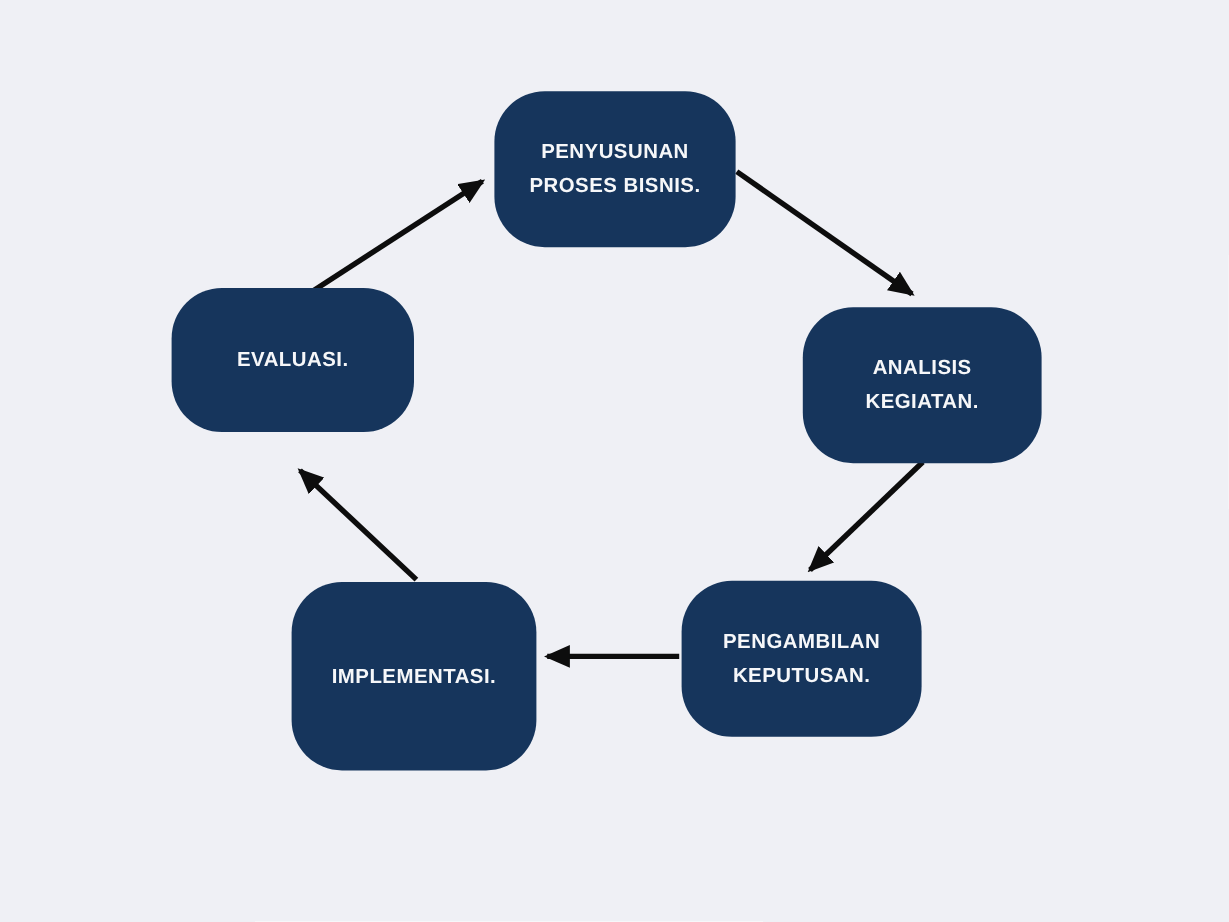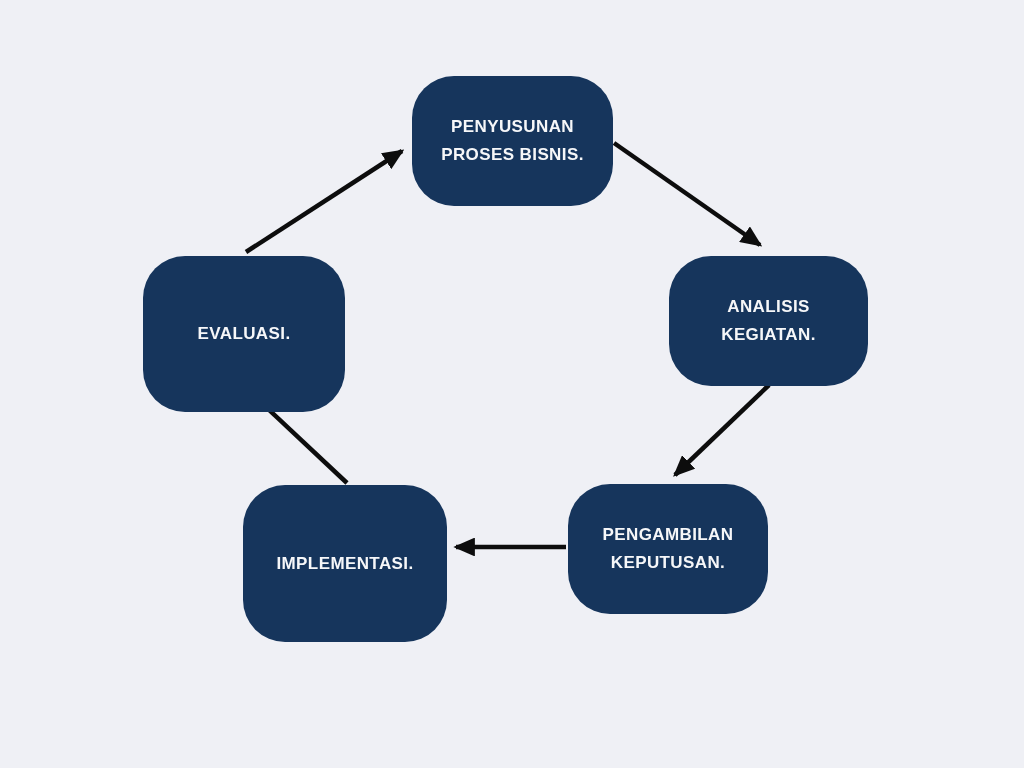--- a/index.html
+++ b/index.html
@@ -41,21 +41,21 @@
     letter-spacing: 0.4px;
     text-align: center;
     white-space: pre-line;
     user-select: none;
   }
   
   .node-penyusunan   { left: 412px; top:  76px; width: 201px; height: 130px; }
   .node-analisis     { left: 669px; top: 256px; width: 199px; height: 130px; }
   .node-pengambilan  { left: 568px; top: 484px; width: 200px; height: 130px; }
   .node-implementasi { left: 243px; top: 485px; width: 204px; height: 157px; }
-  .node-evaluasi     { left: 143px; top: 256px; width: 202px; height: 156px; }
+  .node-evaluasi     { left: 143px; top: 240px; width: 202px; height: 120px; }
   .arrow-line {
     stroke: var(--arrow-color, #0d0d0d);
     stroke-width: 4.5;
     fill: none;
   }
   .arrow-head {
     fill: var(--arrow-color, #0d0d0d);
   }
 </style>
 </head>

